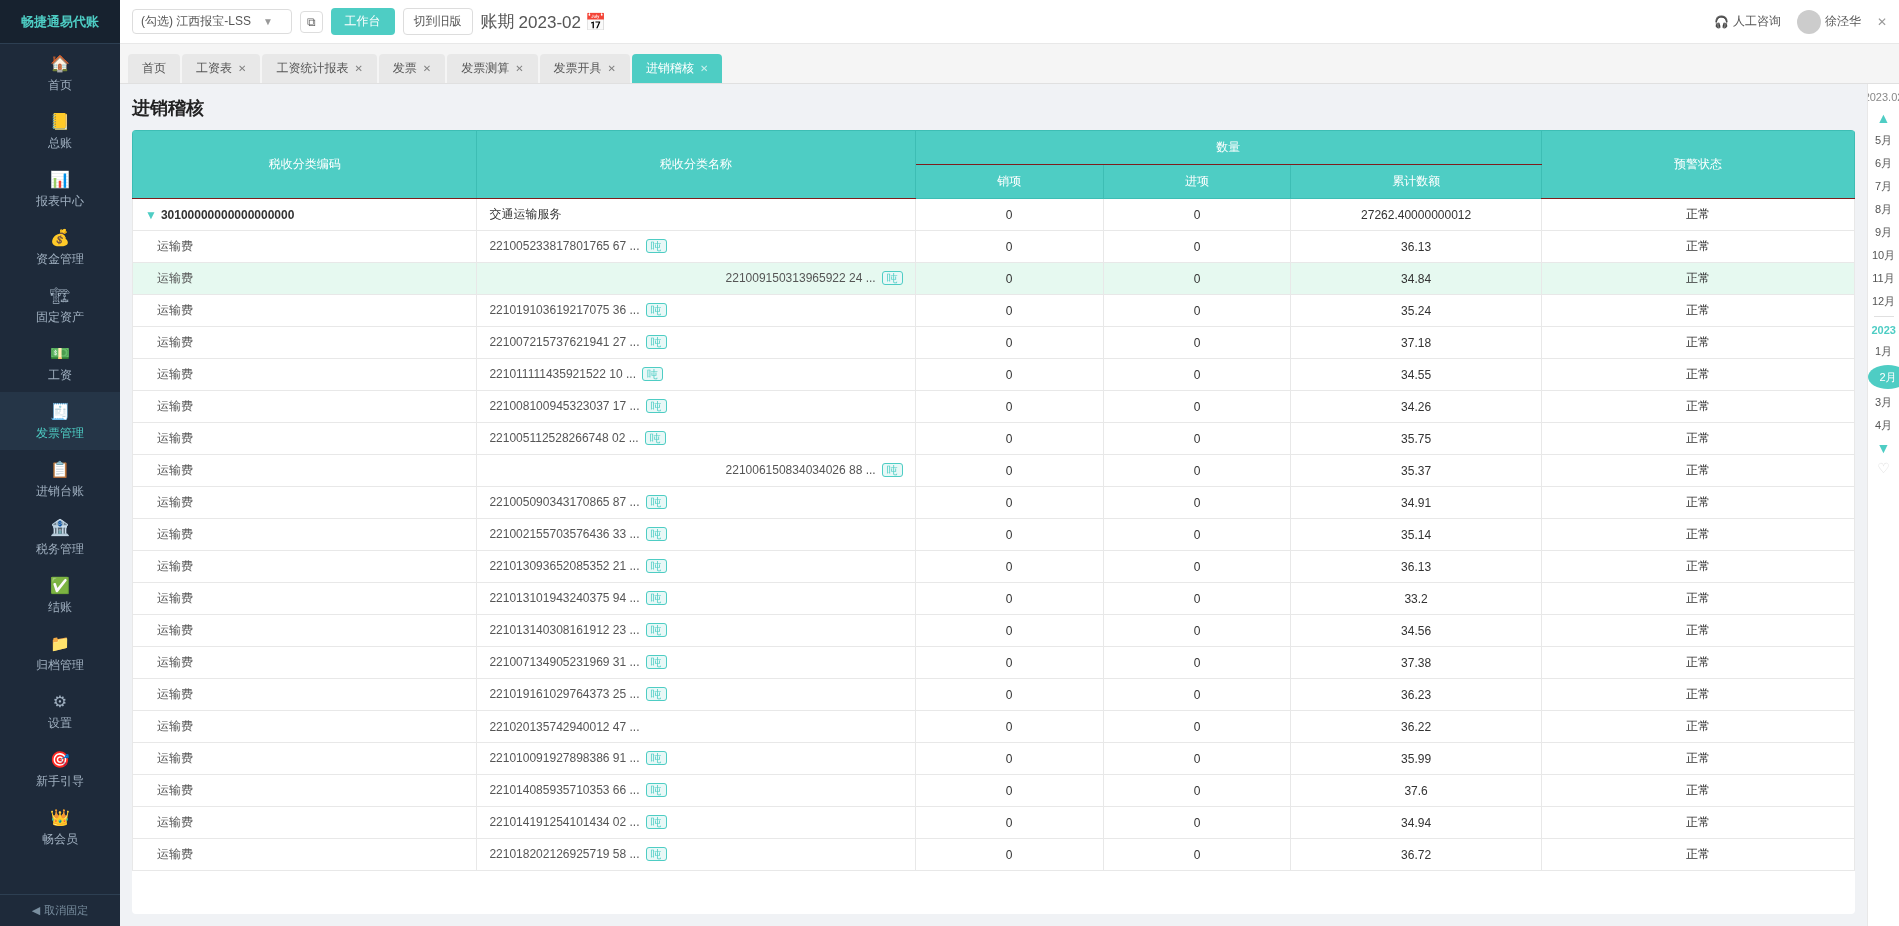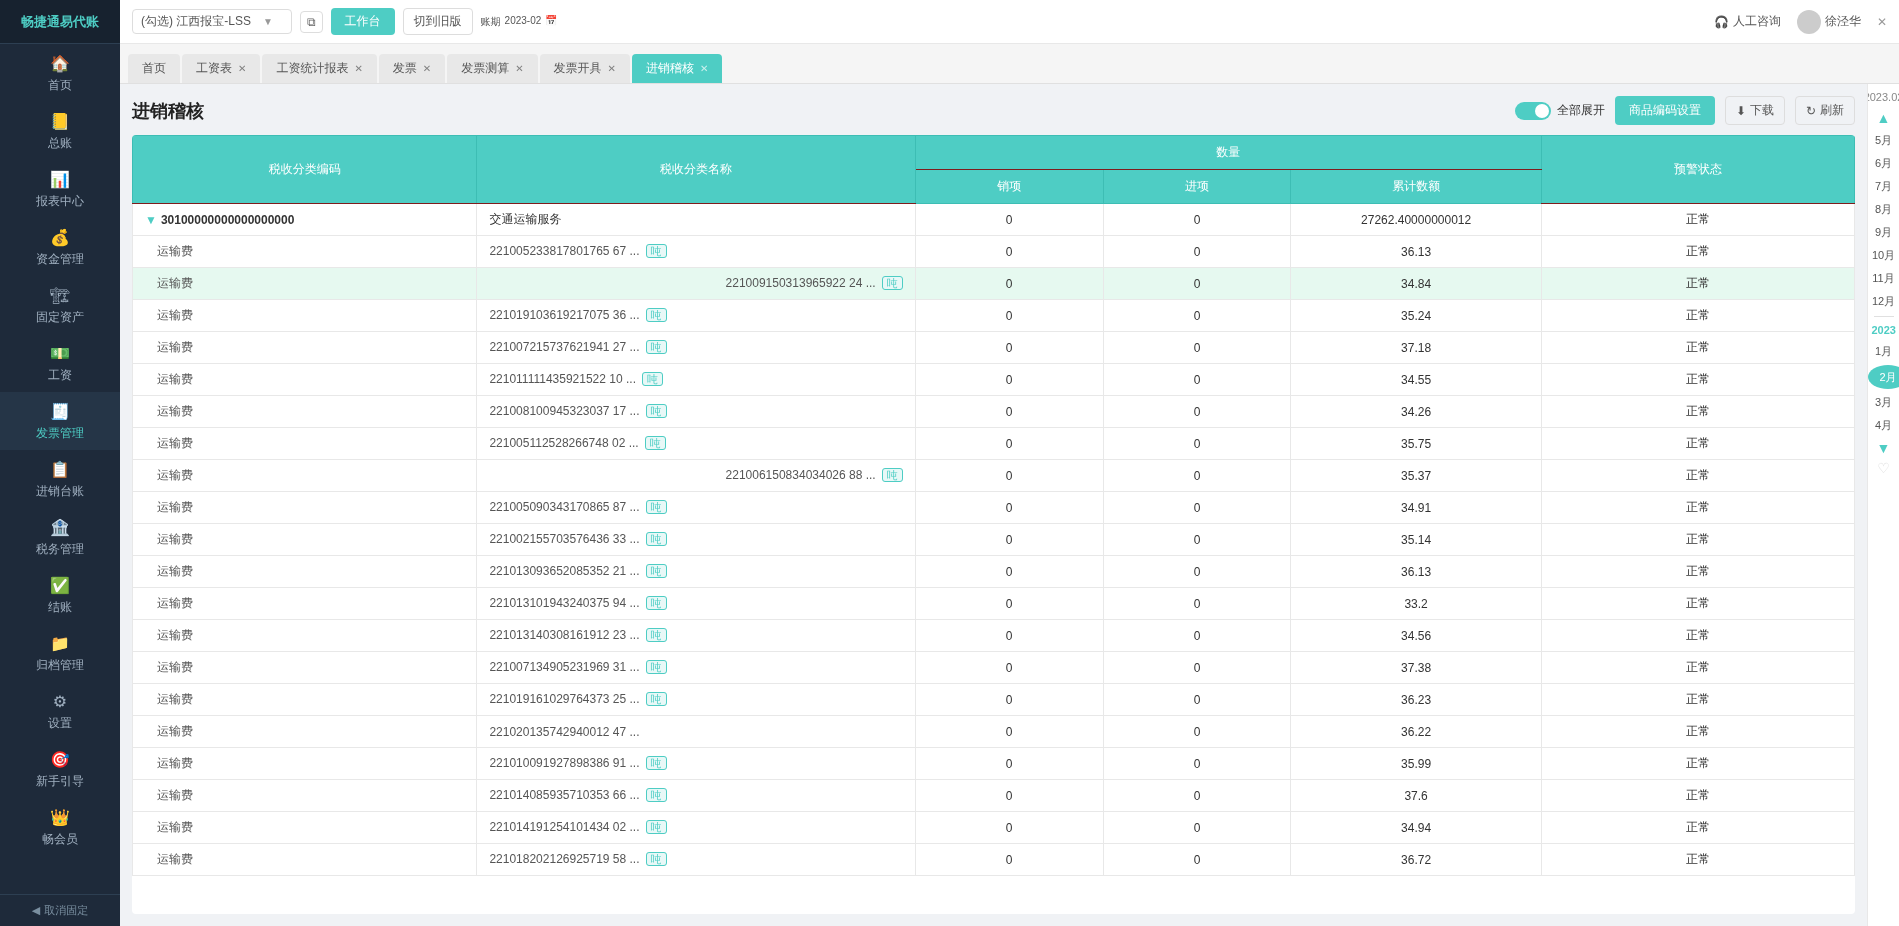--- a/index.html
+++ b/index.html
@@ -105,24 +105,24 @@
     .switch-btn {
       background: none;
       border: 1px solid #ddd;
       border-radius: 4px;
       padding: 4px 10px;
       cursor: pointer;
       color: #555;
       font-size: 12px;
     }
     .period-label {
-      font-size: 10px;
+      font-size: 17px;
       color: #555;
       display: flex;
-      align-items: flex-start;
+      align-items: flex-end;
       gap: 4px;
     }
     .topbar-right {
       margin-left: auto;
       display: flex;
       align-items: center;
       gap: 16px;
       font-size: 12px;
       color: #555;
     }
@@ -486,37 +486,20 @@
       <span>进销稽核</span>
       <span class="tab-close">✕</span>
     </div>
   </div>
 
   <div class="content">
     <div class="page-content">
 
       <div class="page-header">
         <h1 class="page-title">进销稽核</h1>
-        <div class="header-actions">
-          <div class="toggle-label">
-            <div class="toggle-switch"></div>
-            <span>全部展开</span>
-          </div>
-          <button class="settings-btn">
-            <span>商品编码设置</span>
-          </button>
-          <button class="download-btn">
-            <span>⬇</span>
-            <span>下载</span>
-          </button>
-          <button class="refresh-btn">
-            <span>↻</span>
-            <span>刷新</span>
-          </button>
-        </div>
       </div>
 
       <div class="table-container">
         <table>
           <thead>
             <tr>
               <th rowspan="2" style="width:220px;">税收分类编码</th>
               <th rowspan="2" style="width:280px;">税收分类名称</th>
               <th colspan="3">数量</th>
               <th rowspan="2" style="width:200px;">预警状态</th>

